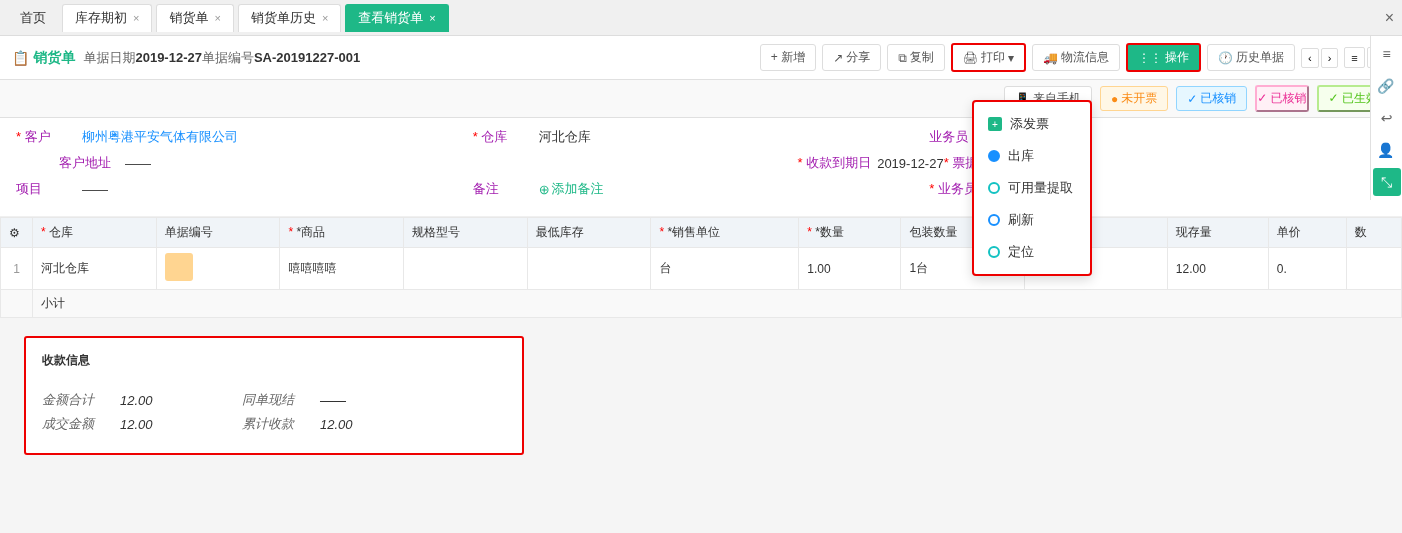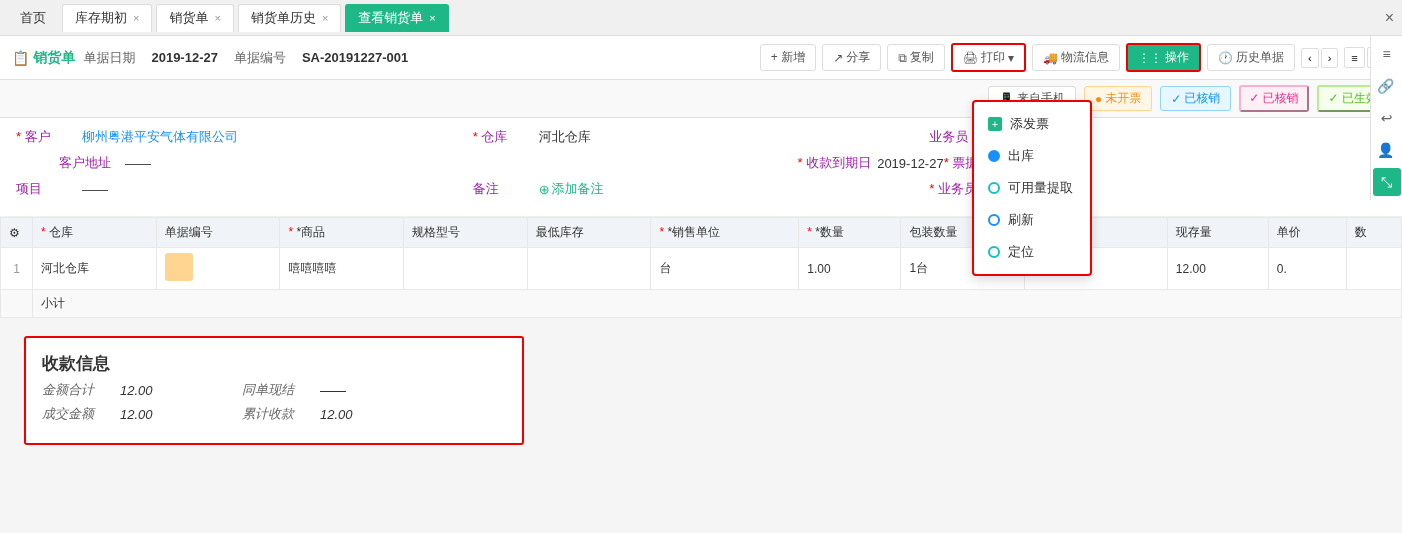--- a/index.html
+++ b/index.html
@@ -17,41 +17,41 @@
     .tab.active .close { color: #fff; }
     .tab-home { background: transparent; border: none; text-align: right; }
     .tab-bar-close { position: absolute; right: 8px; font-size: 16px; cursor: pointer; color: #666; }
 
     
     .toolbar {
       display: flex; align-items: center; background: #fff; border-bottom: 1px solid #e0e0e0; padding: 6px 12px; gap: 8px; height: 44px;
     }
     .toolbar-left { display: flex; align-items: center; gap: 8px; flex: 1; }
     .toolbar-brand { display: flex; align-items: center; gap: 4px; color: #1eb887; font-size: 14px; font-weight: bold; }
-    .toolbar-info { display: flex; align-items: center; gap: 16px; font-size: 13px; color: #333; }
+    .toolbar-info { display: flex; align-items: center; font-size: 13px; color: #333; }
     .toolbar-info span { color: #666; }
     .toolbar-info b { color: #333; }
     .toolbar-right { display: flex; align-items: center; gap: 6px; }
     .btn-toolbar {
       display: flex; align-items: center; gap: 3px; padding: 4px 10px; border: 1px solid #ddd; background: #fff; border-radius: 3px; cursor: pointer; font-size: 12px; color: #555;
     }
     .btn-toolbar.active { background: #1eb887; color: #fff; border-color: #1eb887; }
     .btn-toolbar.highlight { border: 2px solid #e00; }
     .nav-arrows { display: flex; gap: 2px; }
     .nav-arrow { padding: 3px 6px; border: 1px solid #ddd; background: #fff; border-radius: 2px; cursor: pointer; font-size: 11px; }
     .view-icons { display: flex; gap: 2px; }
     .view-icon { padding: 3px 6px; border: 1px solid #ddd; background: #fff; border-radius: 2px; cursor: pointer; font-size: 11px; }
 
     
     .sub-toolbar {
       display: flex; align-items: center; background: #f9f9f9; border-bottom: 1px solid #e0e0e0; padding: 5px 12px; gap: 8px; justify-content: flex-end;
     }
     .btn-sub { display: flex; align-items: center; gap: 3px; padding: 3px 10px; border: 1px solid #ddd; background: #fff; border-radius: 3px; cursor: pointer; font-size: 12px; color: #555; }
     .btn-check { background: #e6f7ff; border-color: #91d5ff; color: #1890ff; }
-    .btn-sold { background: #fff0f6; border-color: #ffadd2; color: #eb2f96; border-radius: 3px; padding: 3px 8px; font-size: 12px; cursor: pointer; }
+    .btn-sold { background: #fff0f6; border-color: #ffadd2; color: #eb2f96; border-radius: 3px; padding: 3px 0; font-size: 12px; cursor: pointer; }
     .btn-effect { background: #f6ffed; border-color: #b7eb8f; color: #52c41a; border-radius: 3px; padding: 3px 10px; font-size: 12px; cursor: pointer; }
 
     
     .form-section {
       background: #fff; padding: 10px 16px; border-bottom: 1px solid #f0f0f0;
     }
     .form-row { display: flex; align-items: center; margin-bottom: 8px; gap: 0; }
     .form-field { display: flex; align-items: center; flex: 1; gap: 6px; min-width: 0; }
     .form-label { color: #a21caf; white-space: nowrap; min-width: 60px; }
     .form-label.required::before { content: "* "; color: #f00; }
@@ -71,21 +71,21 @@
     }
     .data-table tr.subtotal td { background: #f9f9f9; }
     .gear-col { width: 32px; text-align: center; }
     .row-num { text-align: center; color: #999; }
     .product-img { width: 28px; height: 28px; background: #ffd591; border-radius: 3px; display: inline-block; }
 
     
     .bottom-info {
       background: #fff; border: 2px solid #e00; margin: 10px 12px; padding: 14px 16px; border-radius: 3px; display: inline-block; min-width: 500px;
     }
-    .bottom-info-title { font-weight: bold; margin-bottom: 6px; font-size: 17px; }
+    .bottom-info-title { font-weight: bold; margin-bottom: 22px; font-size: 12px; }
     .bottom-info-grid { display: grid; grid-template-columns: 200px 250px; gap: 6px 0; font-size: 13px; font-style: italic; }
     .info-row { display: flex; align-items: center; gap: 8px; }
     .info-label { color: #666; min-width: 70px; }
     .info-value { color: #333; }
     .info-value.red { color: #f00; }
     .info-value.date-red { color: #f00; }
 
     
     .dropdown-menu {
       position: absolute; top: 100px; right: 310px; background: #fff; border: 2px solid #e00; border-radius: 4px; box-shadow: 0 4px 12px rgba(0,0,0,0.15); min-width: 120px; z-index: 100; padding: 6px 0;

